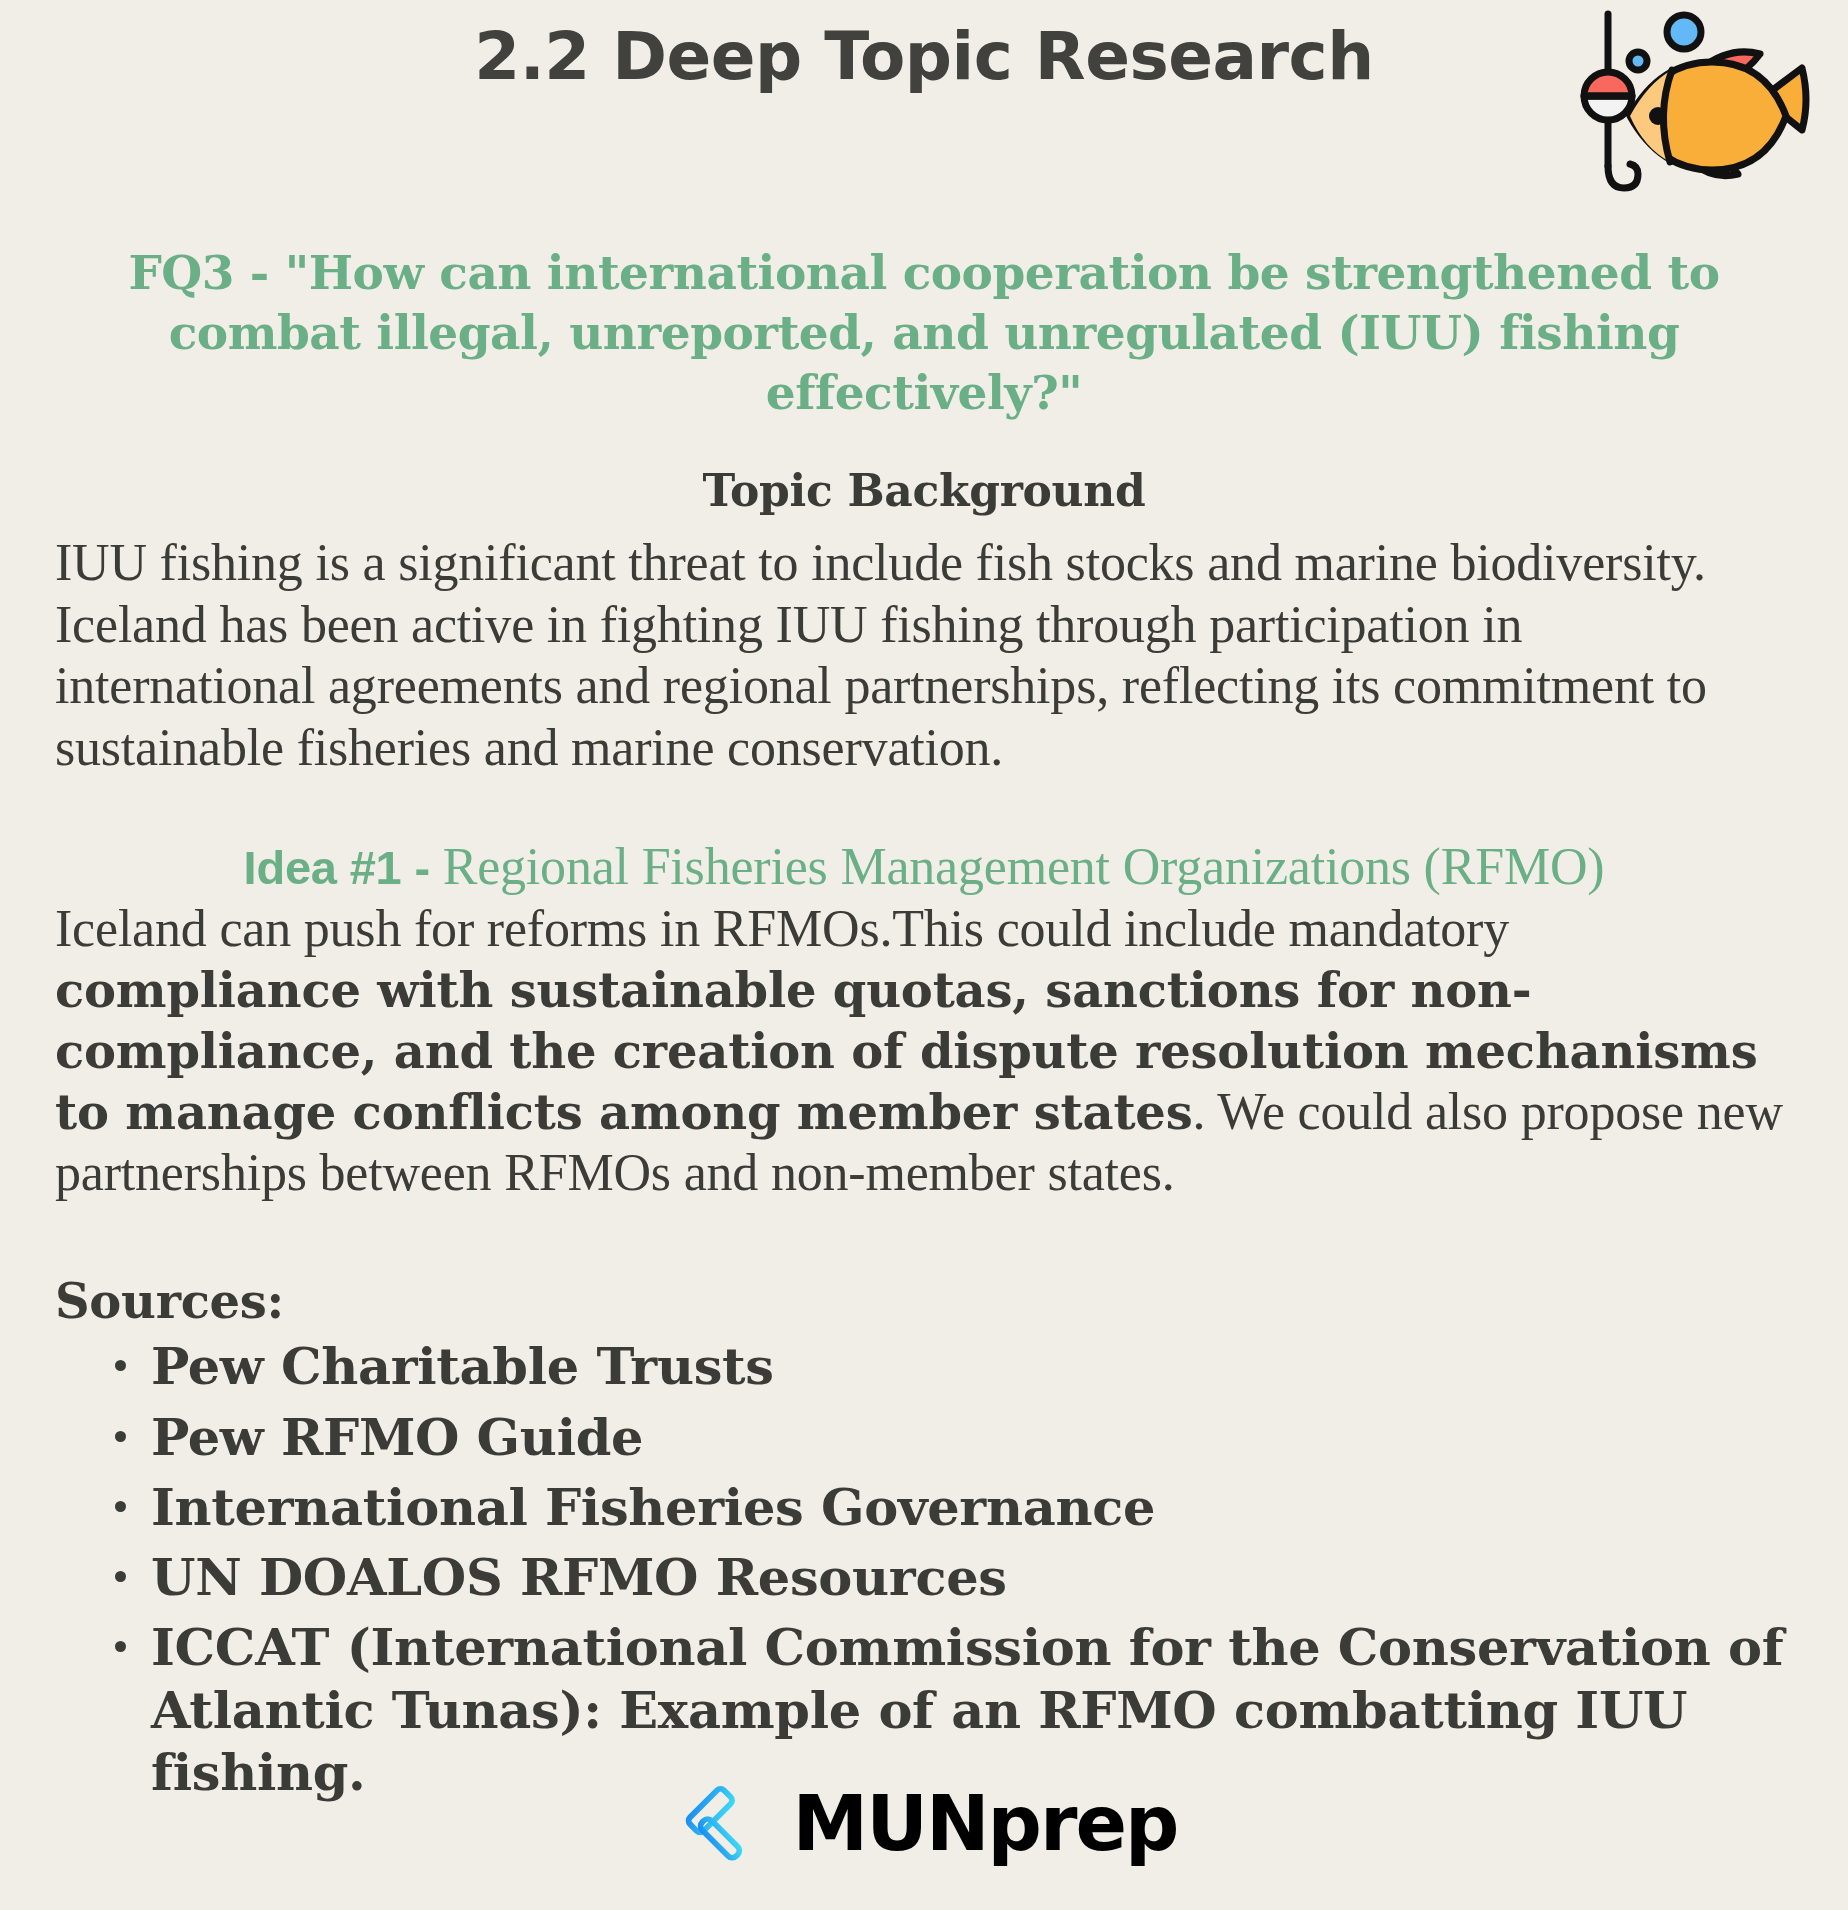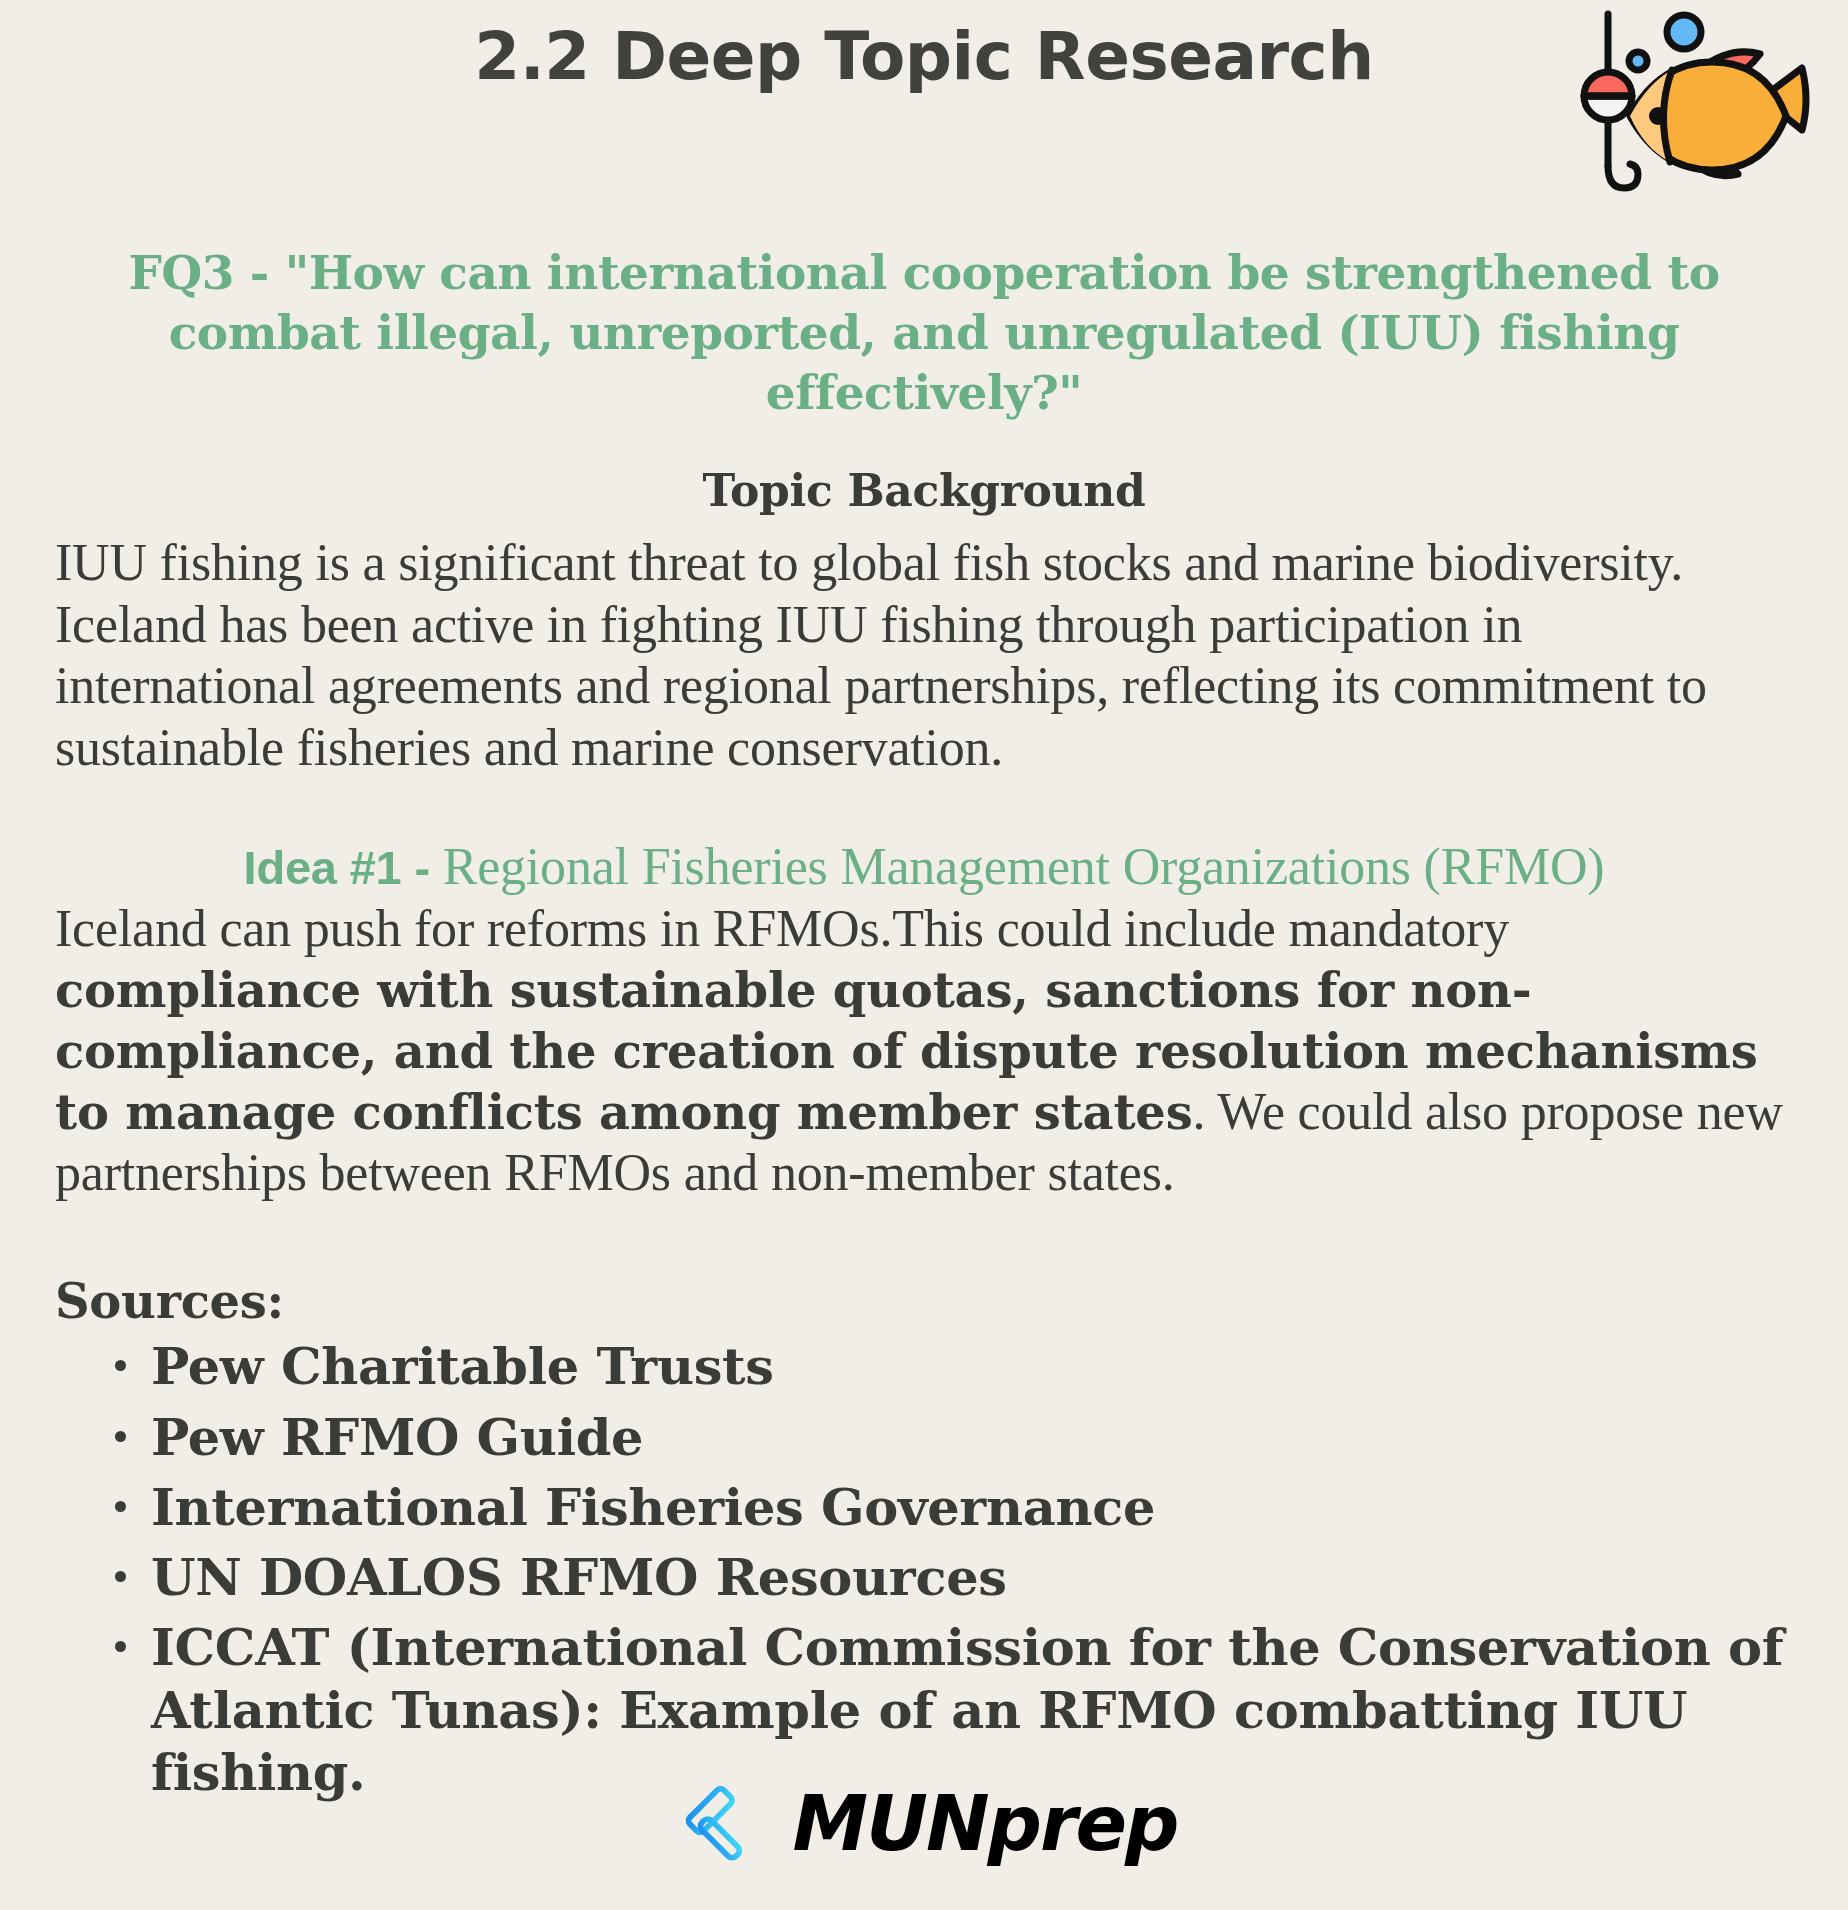--- a/index.html
+++ b/index.html
@@ -155,21 +155,20 @@
   
   .footer {
     position: absolute;
     left: 0;
     right: 0;
     bottom: 38px;
     display: flex;
     align-items: center;
     justify-content: center;
     gap: 26px;
-    font-style: italic;
   }
   .gavel-icon {
     width: 96px;
     height: 96px;
     flex: 0 0 auto;
   }
   .brand {
     font-family: "DejaVu Sans", sans-serif;
     font-weight: bold;
     font-size: 76px;
@@ -216,21 +215,21 @@
         <circle cx="92" cy="110" r="9" fill="#111111"></circle>
       </svg>
     </span>
   </div>
 
   <div class="fq-heading">FQ3 - "How can international cooperation be strengthened to combat illegal, unreported, and unregulated (IUU) fishing effectively?"</div>
 
   <div class="section-heading">Topic Background</div>
 
   <div class="body-block">
-    <p>IUU fishing is a significant threat to global fish stocks and marine biodiversity.</p>
+    <p>IUU fishing is a significant threat to include fish stocks and marine biodiversity.</p>
     <p>Iceland has been active in fighting IUU fishing through participation in international agreements and regional partnerships, reflecting its commitment to sustainable fisheries and marine conservation.</p>
   </div>
 
   <div class="spacer-md"></div>
 
   <div class="idea-heading"><span class="idea-label">Idea #1 - </span><span>Regional Fisheries Management Organizations (RFMO)</span></div>
 
   <div class="idea-body"><span>Iceland can push for reforms in RFMOs.This could include mandatory </span><span class="bold">compliance with sustainable quotas, sanctions for non-compliance, and the creation of dispute resolution mechanisms to manage conflicts among member states</span><span>. We could also propose new partnerships between RFMOs and non-member states.</span></div>
 
   <div class="spacer-lg"></div>

